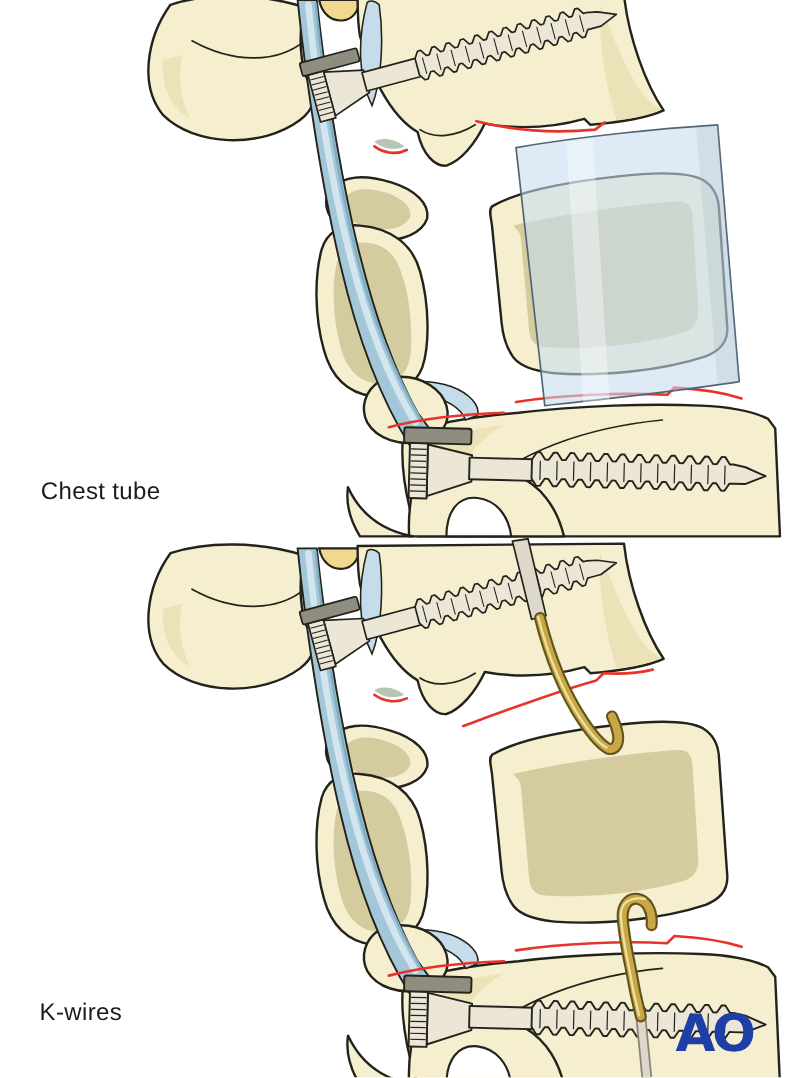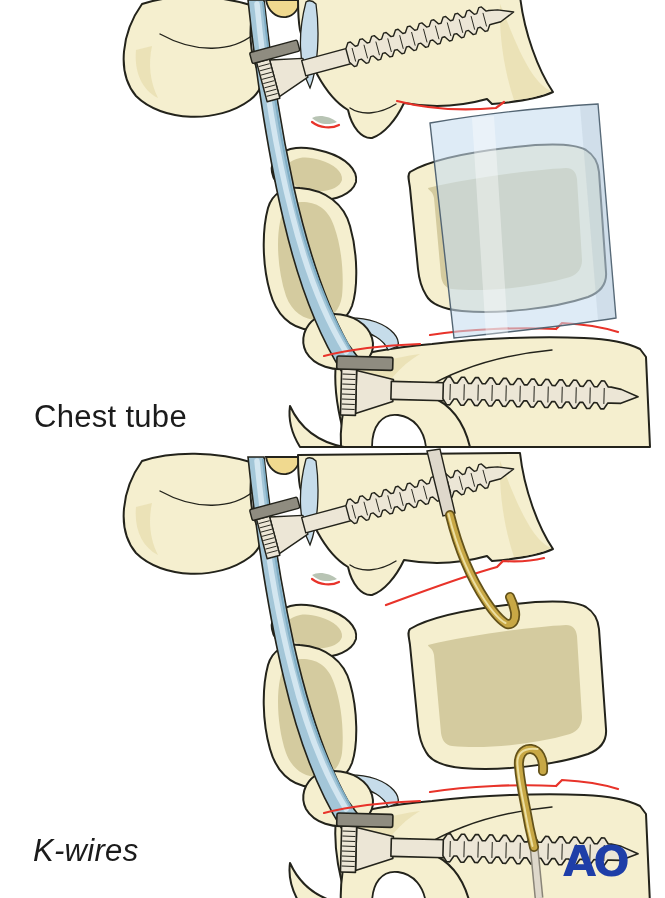--- a/index.html
+++ b/index.html
@@ -2,25 +2,25 @@
 <html style="--background: #ffffff; --outline: #23231b; --label-text: #1b1b1b; --bone: #f5efcf; --bone-shade: #e9dfb0; --bone-inner: #d4cb9f; --yellow-bone: #f0d98f; --screw: #ece6d6; --clamp: #8f8c80; --dura-edge: #7fadc4; --dura-mid: #a3c6d8; --dura-core: #d3e6f0; --cartilage: #c6dcea; --chest-tube: #c7ddf0; --chest-tube-outline: #536573; --fracture-red: #e8332a; --kwire-gold: #c8a845; --kwire-dark: #63521a; --kwire-highlight: #f0e4ab; --rod-gray: #ded8cb; --ao-blue: #1e3ea8;"><head>
 <meta charset="utf-8">
 <style>
   html,body{margin:0;padding:0;background:#fff;}
   .stage{
     position:relative;width:665px;height:898px;background:var(--background,#fff);
     font-family:"Liberation Sans",sans-serif;overflow:hidden;
   }
   .stage svg{position:absolute;left:0;top:0;}
   .panel-label{
-    position:absolute;font-size:31px;letter-spacing:.3px;color:var(--label-text,#1b1b1b);
+    position:absolute;font-size:20px;letter-spacing:.3px;color:var(--label-text,#1b1b1b);
     white-space:nowrap;
   }
   .label-chest{left:34px;top:399px;}
-  .label-kwires{left:33px;top:833px;font-style:italic;}
+  .label-kwires{left:33px;top:833px;}
   
   .bone{fill:var(--bone);stroke:var(--outline);stroke-width:2;stroke-linejoin:round;}
   .oline{fill:none;stroke:var(--outline);stroke-width:1.4;stroke-linecap:round;}
   .shade{fill:var(--bone-shade);stroke:none;opacity:.8;}
   .inner{fill:var(--bone-inner);stroke:none;}
   .red{fill:none;stroke:var(--fracture-red);stroke-width:2.2;stroke-linecap:round;}
   .screwp{fill:var(--screw);stroke:var(--outline);stroke-width:1.6;stroke-linejoin:round;}
   .clampp{fill:var(--clamp);stroke:var(--outline);stroke-width:1.6;}
   .ribs{fill:none;stroke:var(--outline);stroke-width:1;}
   .whitecut{fill:#fff;stroke:var(--outline);stroke-width:1.8;}

